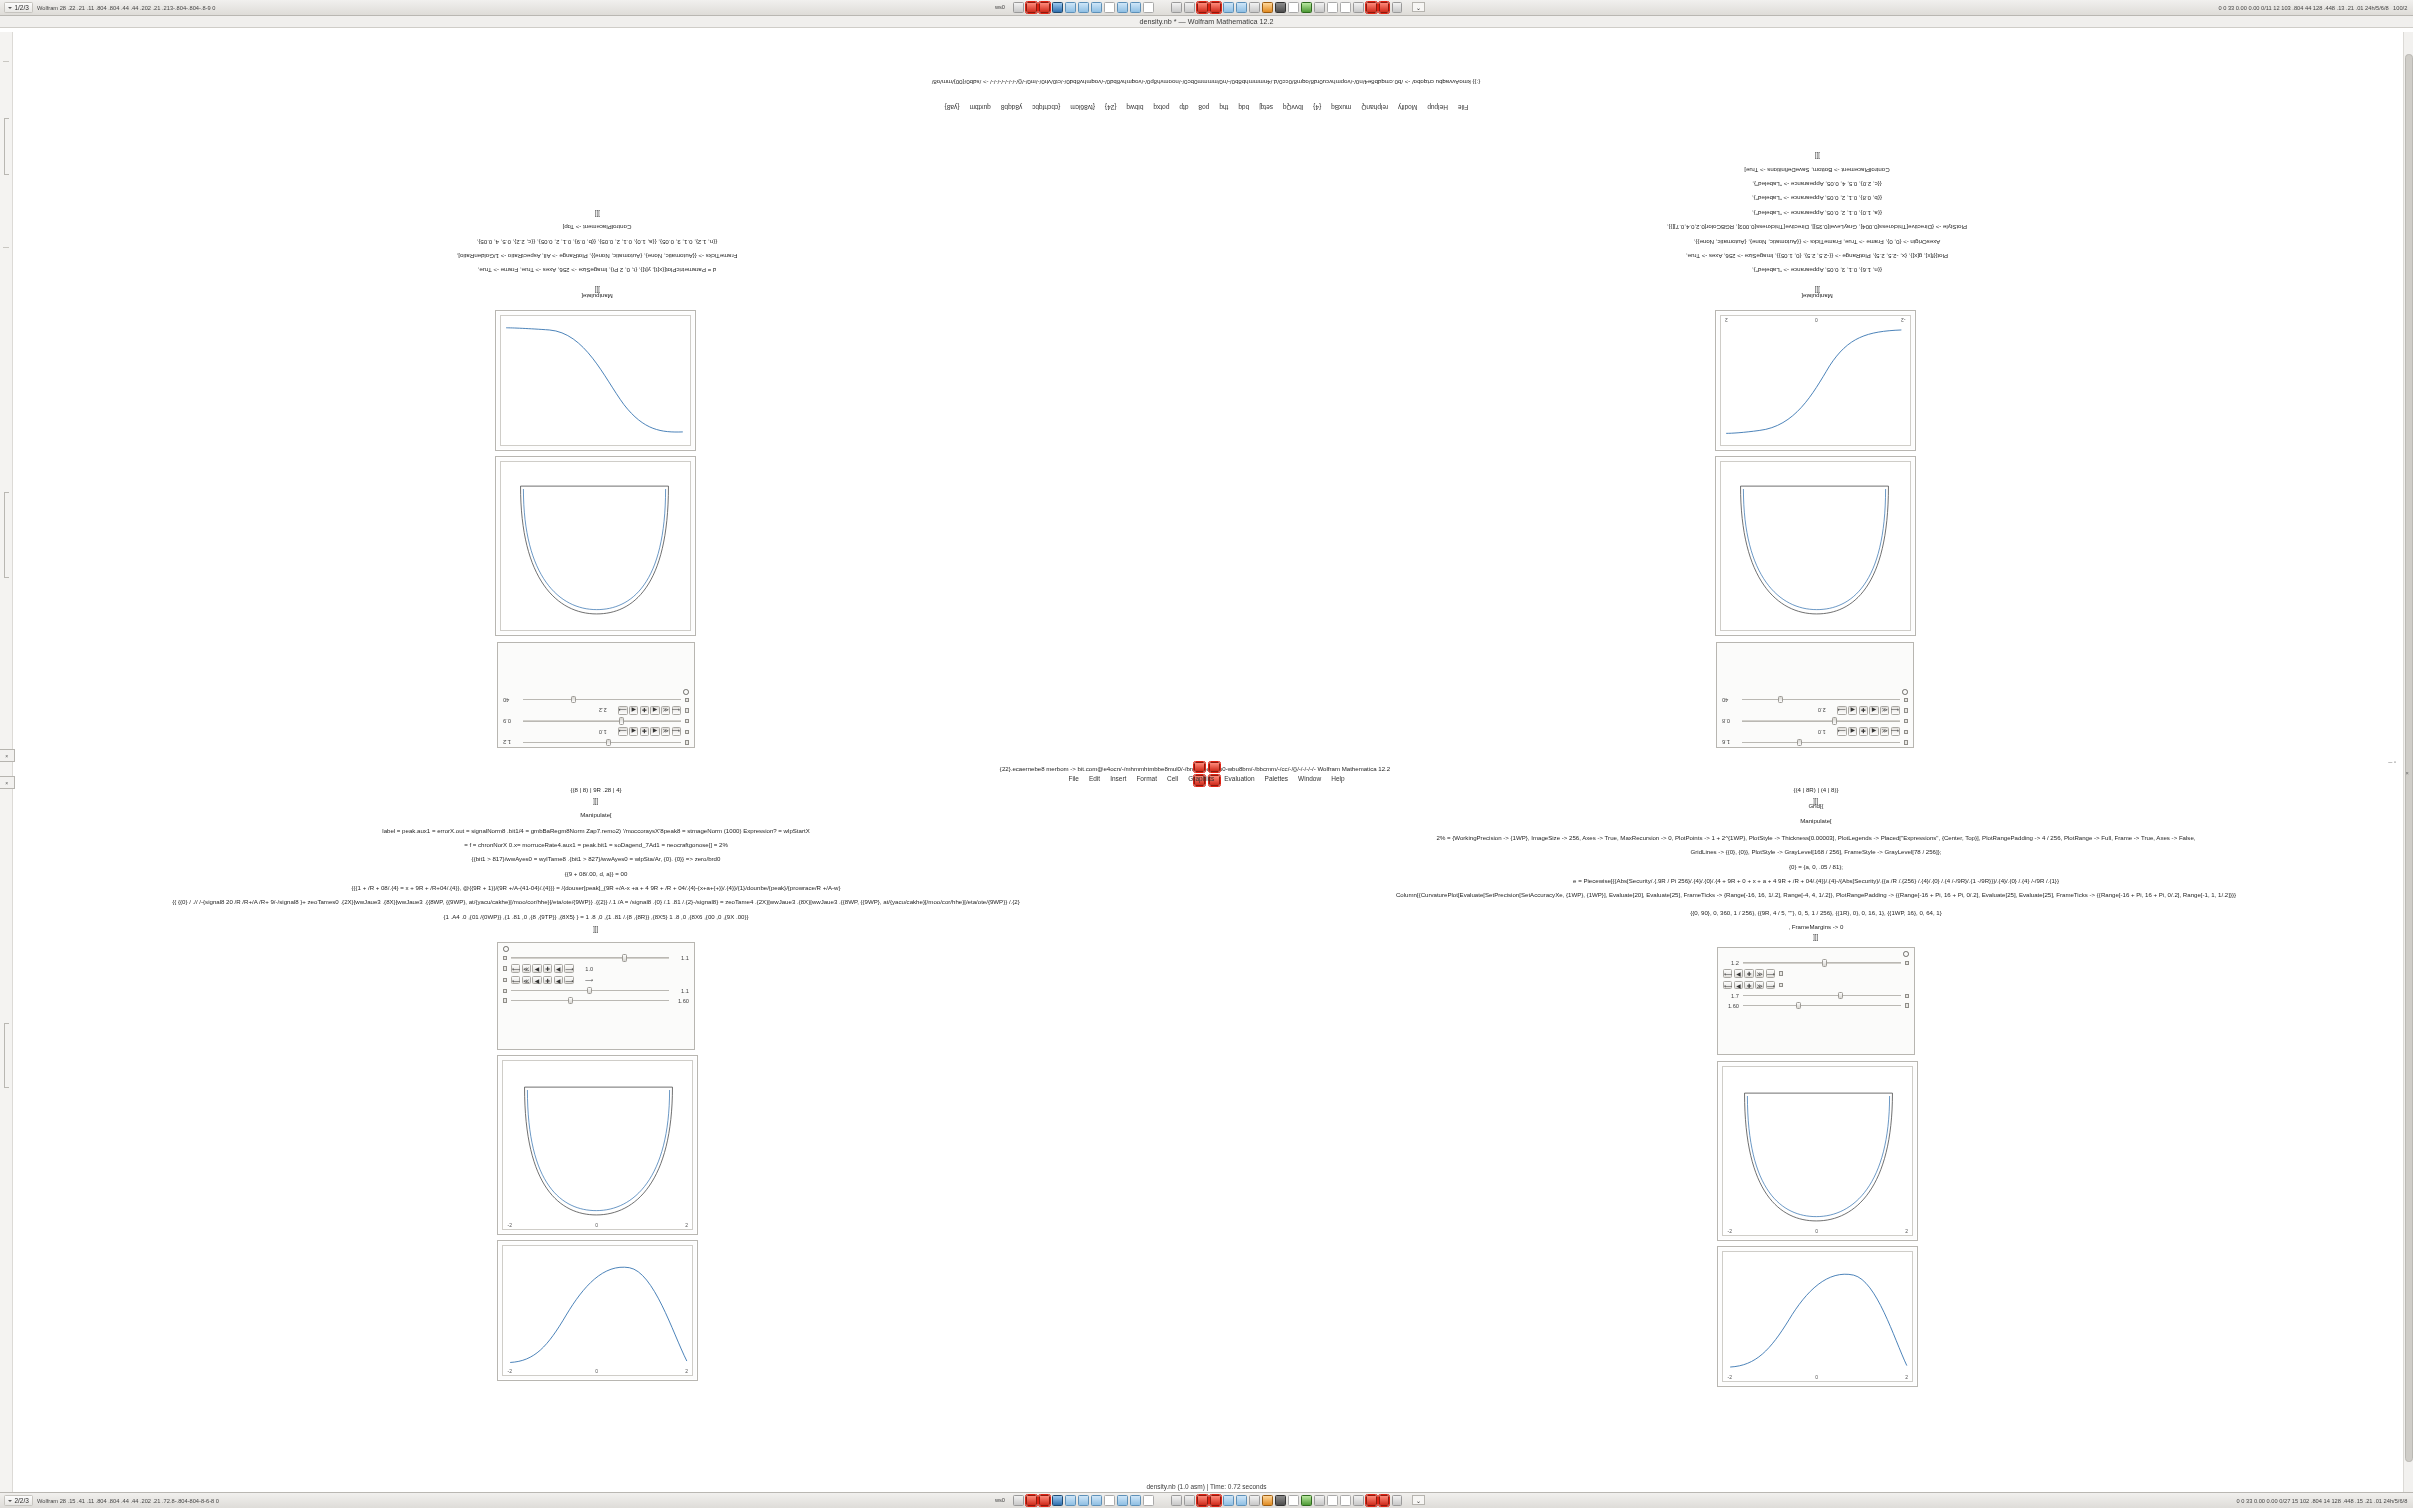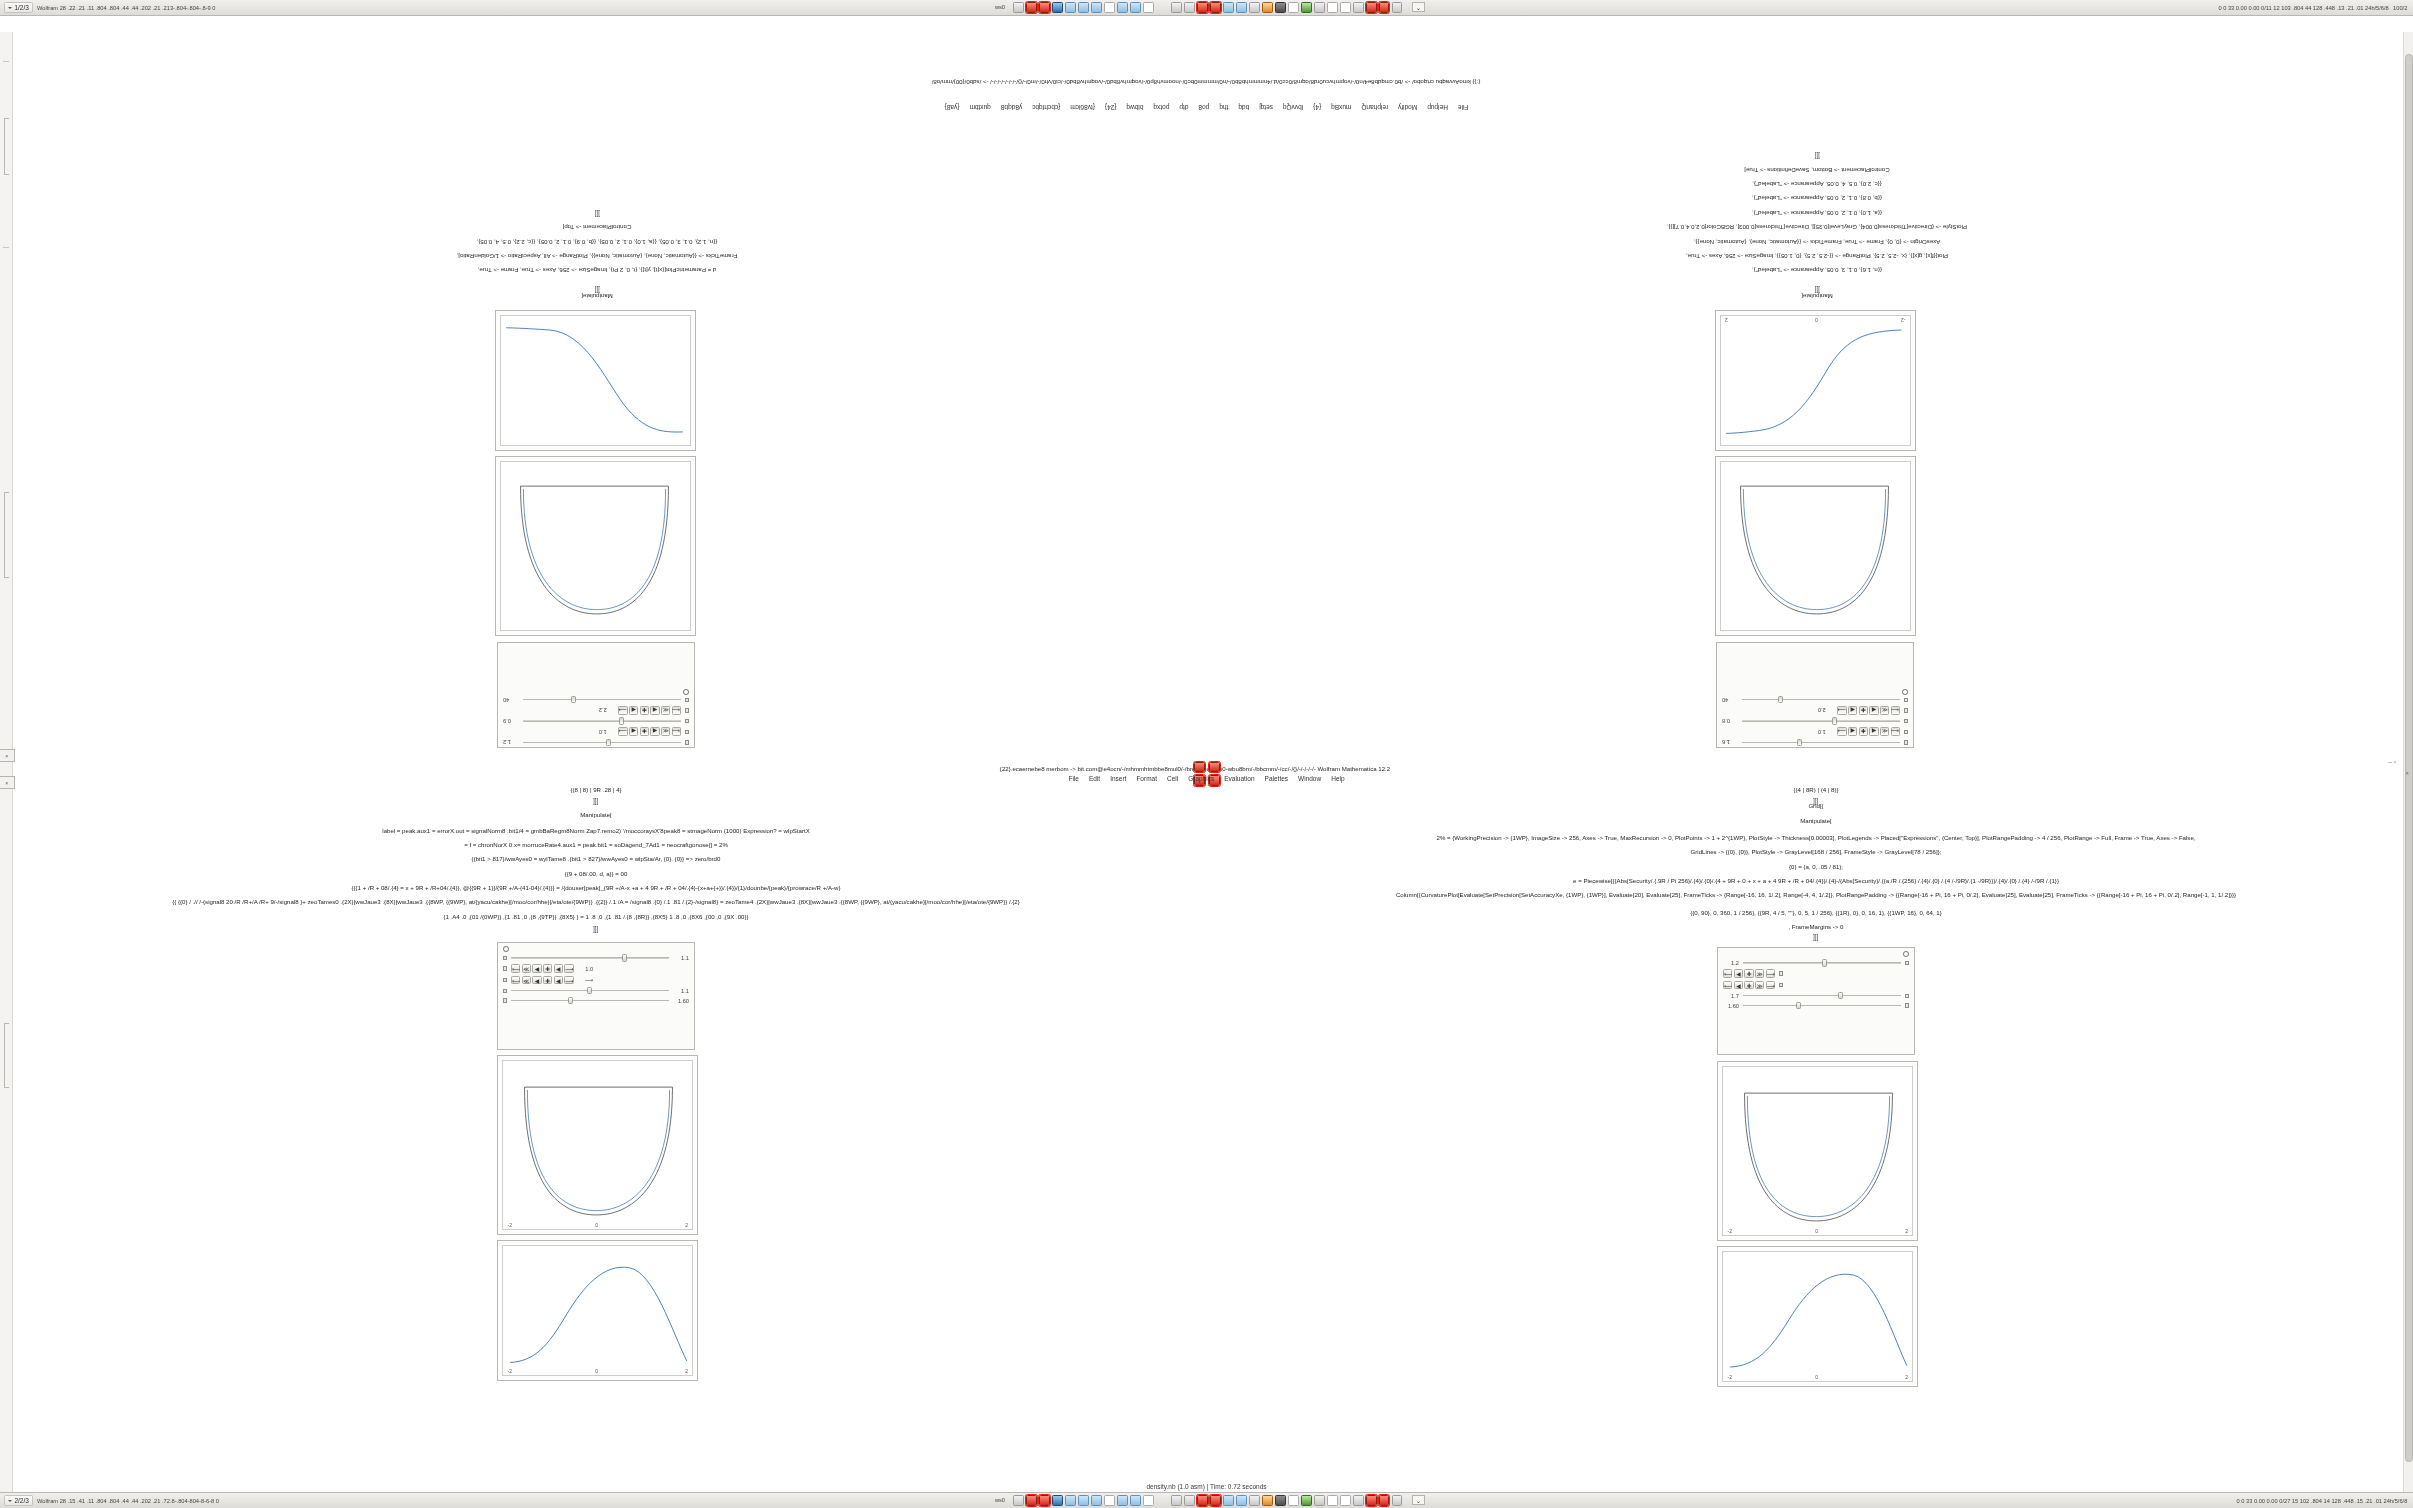--- a/index.html
+++ b/index.html
@@ -192,20 +192,23 @@
     <span class="ws-box" style="margin-left:7.2px">⌄</span>
   </div>
   <div class="panel-right">
     <span class="tinier">0  0 33 0.00 0.00 0/11  12  103  .804  44  128  .448  .13  .21  .01 24h/5/6/8</span>
     <span class="tinier">100/2</span>
   </div>
 </div>
 
 <div class="doc-wrap">
 
+  <div class="titlebar">
+    <span>density.nb * — Wolfram Mathematica 12.2</span>
+  </div>
 
   <div class="left-strip">
     <div class="tickmark" style="top:29px"></div>
     <div class="tickmark" style="top:215px"></div>
     <div class="bracket" style="top:86px;height:57px"></div>
     <div class="bracket" style="top:460px;height:86px"></div>
     <div class="bracket" style="top:991px;height:65px"></div>
     <div class="floatwin" style="left:-1.4px; top:717px">×</div>
     <div class="floatwin" style="left:-1.4px; top:744px">×</div>
   </div>

